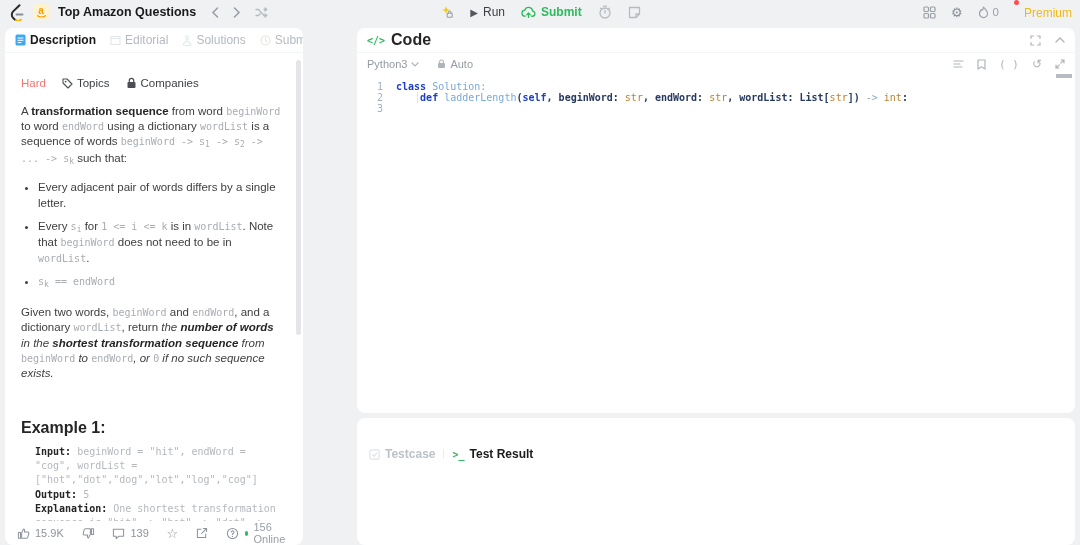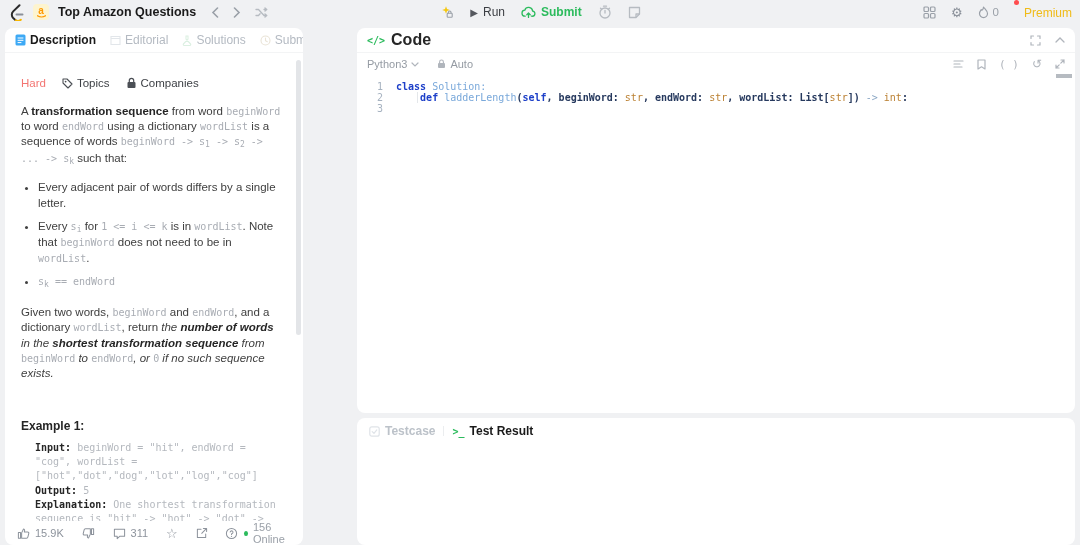--- a/index.html
+++ b/index.html
@@ -43,21 +43,21 @@
   .hard { color:#ef4743; opacity:.75; }
   .meta-item { display:flex; align-items:center; gap:4px; color:#3c3f44; cursor:pointer; }
   .para { font-size:11.5px; line-height:1.32; color:#404040; margin-top:15px; }
   ul.rules { margin:13px 0 0 17px; }
   ul.rules li { font-size:11.5px; line-height:1.32; color:#404040; margin-bottom:8px; }
   .seg-b { font-weight:700; color:#262626; }
   .seg-i { font-style:italic; }
   .seg-bi { font-weight:700; font-style:italic; color:#262626; }
   .seg-c, .seg-csub { font-family:"DejaVu Sans Mono", monospace; font-size:10px; color:#a8acb3; }
   .seg-csub { font-size:8px; vertical-align:-2px; }
-  .example-title { font-size:12px; font-weight:700; color:#262626; margin-top:38px; }
+  .example-title { font-size:16px; font-weight:700; color:#262626; margin-top:38px; }
   .example-title + .example-body { margin-top:8px; }
   .example-body { margin-left:14px; font-family:"DejaVu Sans Mono", monospace; font-size:10px; line-height:1.42; white-space:pre-wrap; color:#b4b8be; }
   .seg-lbl { font-weight:700; color:#262626; }
   .seg-v { color:#b4b8be; }
   .lp-footer { position:absolute; left:0; right:0; bottom:0; height:24px; display:flex; align-items:center; padding:0 12px; gap:6px; color:#8d939c; font-size:11px; }
   .foot-group { display:flex; align-items:center; gap:5px; cursor:pointer; }
   .foot-gap { width:8px; }
   .online { margin-left:auto; display:flex; align-items:center; gap:5px; color:#9aa0a8; }
   .online-dot { width:5px; height:5px; border-radius:50%; background:#2cbb5d; }
   .star-glyph { font-size:13px; color:#8d939c; line-height:13px; }
@@ -82,21 +82,21 @@
   .seg-name { color:#79a8da; }
   .seg-prm { color:#26395e; font-weight:700; }
   .seg-pr { color:#26395e; font-weight:700; }
   .seg-typ { color:#bb8032; }
   .seg-op { color:#8aa6c4; }
   .seg-pln { color:#383838; }
   .indent-guide { position:absolute; left:60px; top:17px; width:1px; height:11px; background:#e4e7ea; }
   .mini-scroll { position:absolute; right:3px; top:46px; width:16px; height:4px; background:#b6bbc1; }
 
   
-  .test-header { height:26px; display:flex; align-items:center; gap:8px; padding:0 12px; }
+  .test-header { height:26px; display:flex; align-items:center; gap:8px; padding:0 12px;margin-top:23px; }
   .test-tab { display:flex; align-items:center; gap:5px; font-size:12px; cursor:pointer; }
   .test-tab.inactive { color:#bcc2c9; font-weight:600; }
   .test-tab.active { color:#1a1a1a; font-weight:700; }
   .term-glyph { font-family:"DejaVu Sans Mono", monospace; font-size:10px; font-weight:700; color:#2cbb5d; }
 </style>
 </head>
 <body>
 
 <div class="topbar">
   <div class="tb-left">
@@ -276,21 +276,21 @@
     <span class="foot-group">
       <svg width="13" height="13" viewBox="0 0 14 14" style="transform:rotate(180deg)">
         <path d="M1.5 6h2.3v6H1.5zM5 12V6.3l2-4.1c.8 0 1.4.7 1.2 1.5L7.9 5.3h3.6c.8 0 1.4.8 1.2 1.6l-1 3.9c-.1.7-.8 1.2-1.5 1.2z" fill="none" stroke="#8d939c" stroke-width="1.1" stroke-linejoin="round"></path>
       </svg>
     </span>
     <span class="foot-gap"></span>
     <span class="foot-group">
       <svg width="13" height="13" viewBox="0 0 14 14">
         <path d="M1.5 2.5h11v7.5H7.2L4.5 12.5V10h-3z" fill="none" stroke="#8d939c" stroke-width="1.1" stroke-linejoin="round"></path>
       </svg>
-      <span>311</span>
+      <span>139</span>
     </span>
     <span class="foot-gap"></span>
     <span class="star-glyph">☆</span>
     <span class="foot-gap"></span>
     <span class="foot-group">
       <svg width="12" height="12" viewBox="0 0 13 13">
         <path d="M5.5 2.5H1.5v9h9v-4M8 1.5h3.5V5M11.2 1.8 6.2 6.8" fill="none" stroke="#8d939c" stroke-width="1.1" stroke-linecap="round" stroke-linejoin="round"></path>
       </svg>
     </span>
     <span class="foot-gap"></span>

